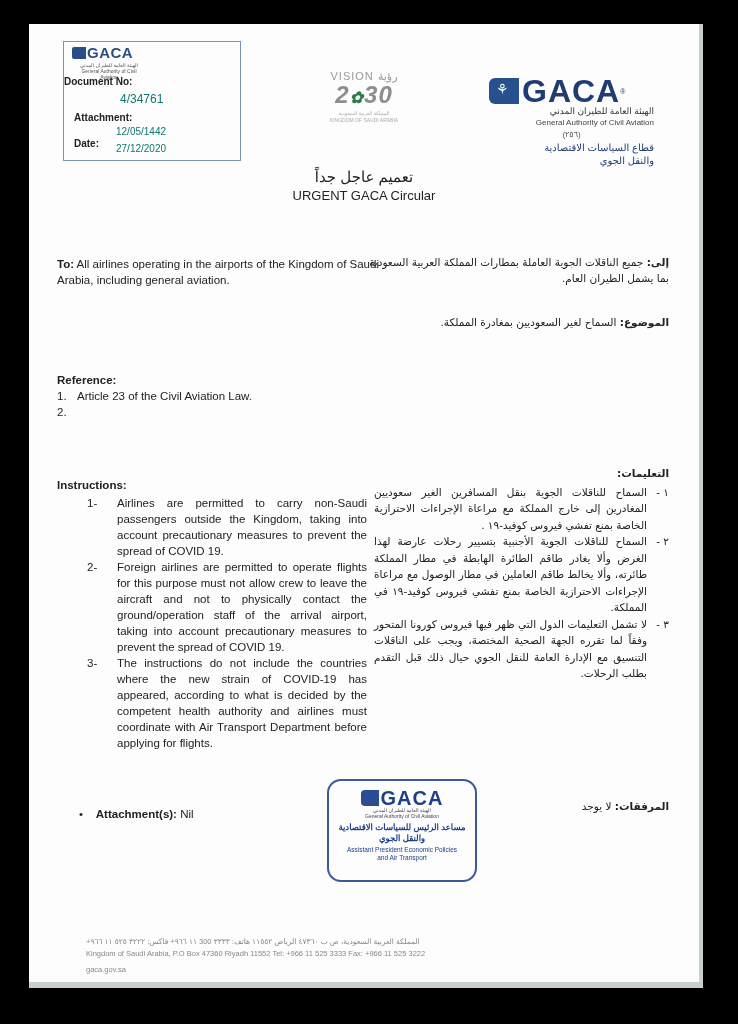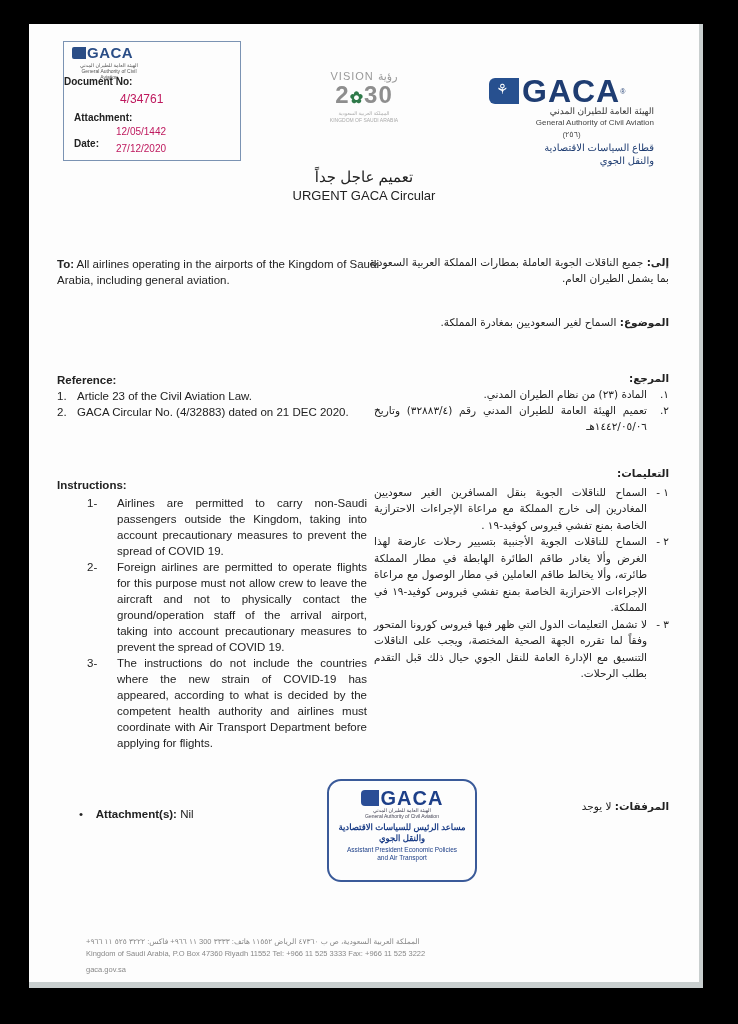--- a/index.html
+++ b/index.html
@@ -16,25 +16,25 @@
   
   .docbox {
     left:34px; top:17px; width:178px; height:120px; border:1.5px solid #7b93b3;
     box-sizing:border-box;
   }
   .gaca-mini { left:8px; top:4px; display:flex; align-items:center; }
   .gaca-mini .flag { width:14px; height:12px; background:#2a4d86; margin-right:1px; border-radius:2px 0 0 2px; position:relative;}
   .gaca-mini .txt { font-weight:bold; color:#2a4d86; font-size:15px; letter-spacing:0.5px; line-height:14px;}
   .gaca-mini-sub { left:10px; top:20px; font-size:5px; color:#555; line-height:6px; width:70px; text-align:center;}
   .db-label { font-size:10px; font-weight:bold; color:#222; }
-  .db-val { font-size:12px; color:#be185d; }
+  .db-val { font-size:12px; color:#0f766e; }
   
   .vision { left:290px; top:46px; width:90px; text-align:center; color:#9aa; }
   .vision .v1 { font-size:11px; letter-spacing:1px; color:#999; }
-  .vision .v2 { font-size:24px; font-weight:bold; color:#8e8e8e; letter-spacing:1px; line-height:24px;}
+  .vision .v2 { font-size:24px; font-weight:bold; color:#8e8e8e; letter-spacing:1px; line-height:24px;font-style:italic;}
   .vision .v2 .mid { color:#2f7a4a; font-size:16px; }
   .vision .v3 { font-size:5px; color:#aaa; line-height:7px; }
   
   .logo { left:460px; top:52px; width:165px; }
   .logo .row { display:flex; align-items:center; }
   .logo .flag { width:30px; height:26px; background:#27508f; border-radius:6px 0 0 6px; position:relative; margin-right:3px;}
   .logo .flag::after { content:"⚘"; position:absolute; left:7px; top:3px; color:#fff; font-size:14px; }
   .logo .word { font-size:32px; font-weight:bold; color:#1f3d72; letter-spacing:1px; line-height:30px; }
   .logo .reg { font-size:7px; vertical-align:top; color:#1f3d72; }
   .logo .sub { font-size:8px; color:#444; text-align:right; line-height:10px; margin-top:2px;}
@@ -130,35 +130,21 @@
   </div>
 
   <div class="abs en-body" style="left:28px;top:348px;width:340px;">
     <div><b>Reference:</b></div>
     <div style="display:flex;">
         <span style="width:20px">1.</span>
         <span>Article 23 of the Civil Aviation Law.</span>
       </div>
     <div style="display:flex;">
         <span style="width:20px">2.</span>
-        <span>GACA Circular No. (4/32883) dated on 21 DEC 2020.</span>
       </div>
-  </div>
-  <div class="abs ar-body" style="left:345px;top:346px;width:295px;">
-    <div><b>المرجع:</b></div>
-    <div class="ar-list">
-      <div class="item">
-          <span class="num">١.</span>
-          <span class="t">المادة (٢٣) من نظام الطيران المدني.</span>
-        </div>
-      <div class="item">
-          <span class="num">٢.</span>
-          <span class="t">تعميم الهيئة العامة للطيران المدني رقم (٣٢٨٨٣/٤) وتاريخ ١٤٤٢/٠٥/٠٦هـ</span>
-        </div>
-    </div>
   </div>
 
   <div class="abs en-body" style="left:28px;top:441px;width:310px;margin-top:12px;">
     <div style="margin-bottom:2px;"><b>Instructions:</b></div>
     <div class="instr-list" style="padding-left:30px;">
       <div class="item">
           <span class="num">1-</span>
           <span class="t">Airlines are permitted to carry non-Saudi passengers outside the Kingdom, taking into account precautionary measures to prevent the spread of COVID 19.</span>
         </div>
       <div class="item">

